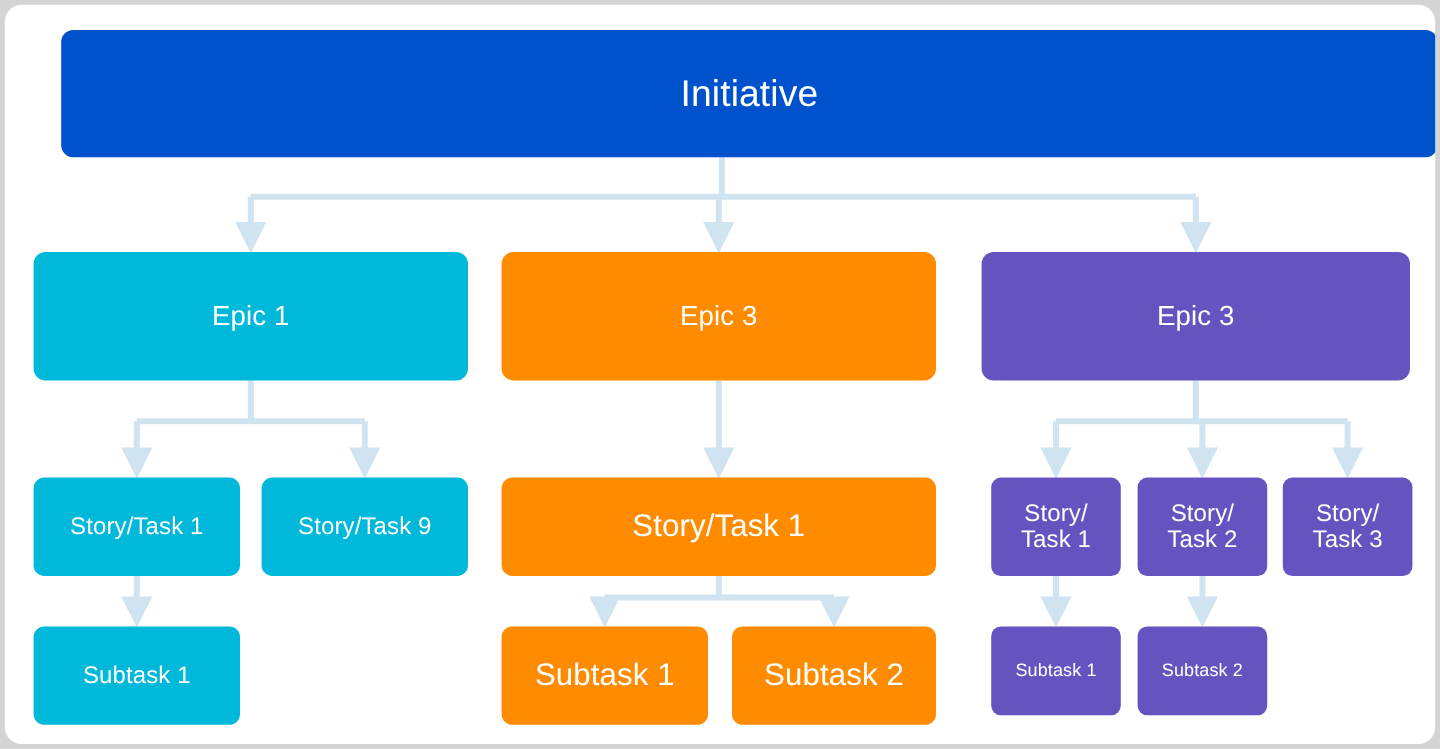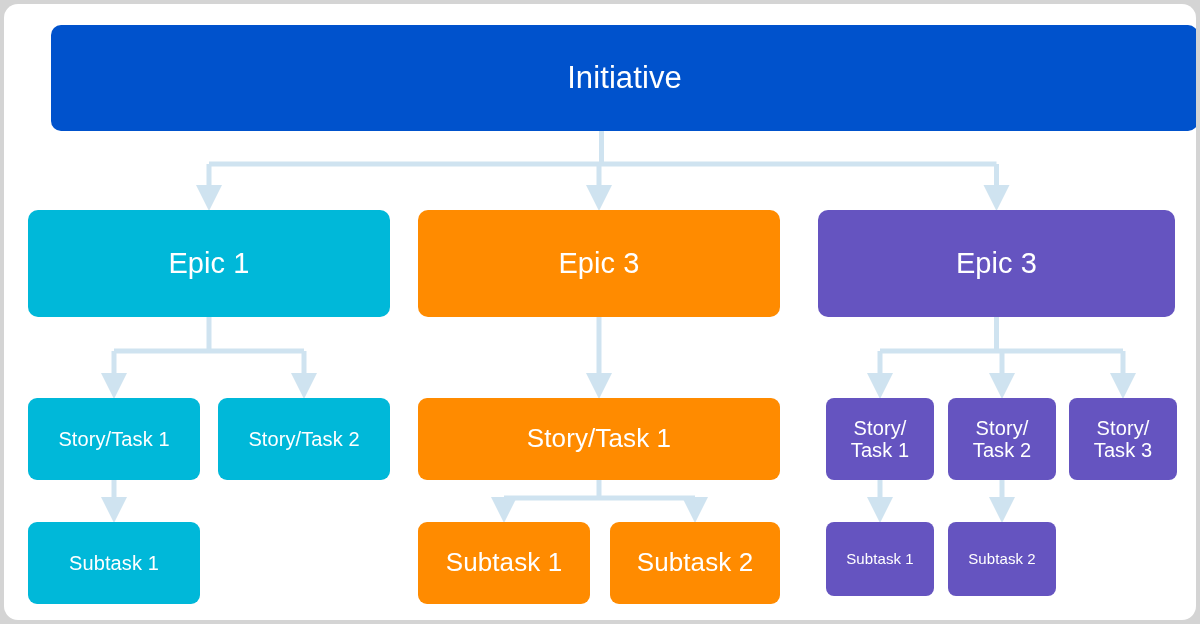--- a/index.html
+++ b/index.html
@@ -50,21 +50,21 @@
     line-height: 1.12;
     border-radius: 9px;
     white-space: pre-line;
     letter-spacing: 0.1px;
   }
   .n-initiative {
     border-radius: 10px;
     font-size: 31px;
   }
   .n-epic {
-    font-size: 29px;
+    font-size: 23px;
     border-radius: 10px;
   }
   .n-big {
     font-size: 26px;
   }
   .n-mid {
     font-size: 20px;
   }
   .n-small {
     font-size: 20px;
@@ -122,21 +122,21 @@
         </g>
     </svg>
 
     <div class="node n-initiative" style="left: 24px; top: 21px; width: 1147px; height: 106px; background: rgb(0, 82, 204); margin-left: 23px;">Initiative</div>
 
     <div class="node n-epic" style="left: 24px; top: 206px; width: 362px; height: 107px; background: rgb(0, 184, 217);">Epic 1</div>
     <div class="node n-epic" style="left: 414px; top: 206px; width: 362px; height: 107px; background: rgb(255, 139, 0);">Epic 3</div>
     <div class="node n-epic" style="left: 814px; top: 206px; width: 357px; height: 107px; background: rgb(101, 84, 192);">Epic 3</div>
 
     <div class="node n-mid" style="left: 24px; top: 394px; width: 172px; height: 82px; background: rgb(0, 184, 217);">Story/Task 1</div>
-    <div class="node n-mid" style="left: 214px; top: 394px; width: 172px; height: 82px; background: rgb(0, 184, 217);">Story/Task 2</div>
+    <div class="node n-mid" style="left: 214px; top: 394px; width: 172px; height: 82px; background: rgb(0, 184, 217);">Story/Task 9</div>
     <div class="node n-mid" style="left: 24px; top: 518px; width: 172px; height: 82px; background: rgb(0, 184, 217);">Subtask 1</div>
 
     <div class="node n-big" style="left: 414px; top: 394px; width: 362px; height: 82px; background: rgb(255, 139, 0);">Story/Task 1</div>
     <div class="node n-big" style="left: 414px; top: 518px; width: 172px; height: 82px; background: rgb(255, 139, 0);">Subtask 1</div>
     <div class="node n-big" style="left: 606px; top: 518px; width: 170px; height: 82px; background: rgb(255, 139, 0);">Subtask 2</div>
 
     <div class="node n-small" style="left: 822px; top: 394px; width: 108px; height: 82px; background: rgb(101, 84, 192);">Story/
 Task 1</div>
     <div class="node n-small" style="left: 944px; top: 394px; width: 108px; height: 82px; background: rgb(101, 84, 192);">Story/
 Task 2</div>

